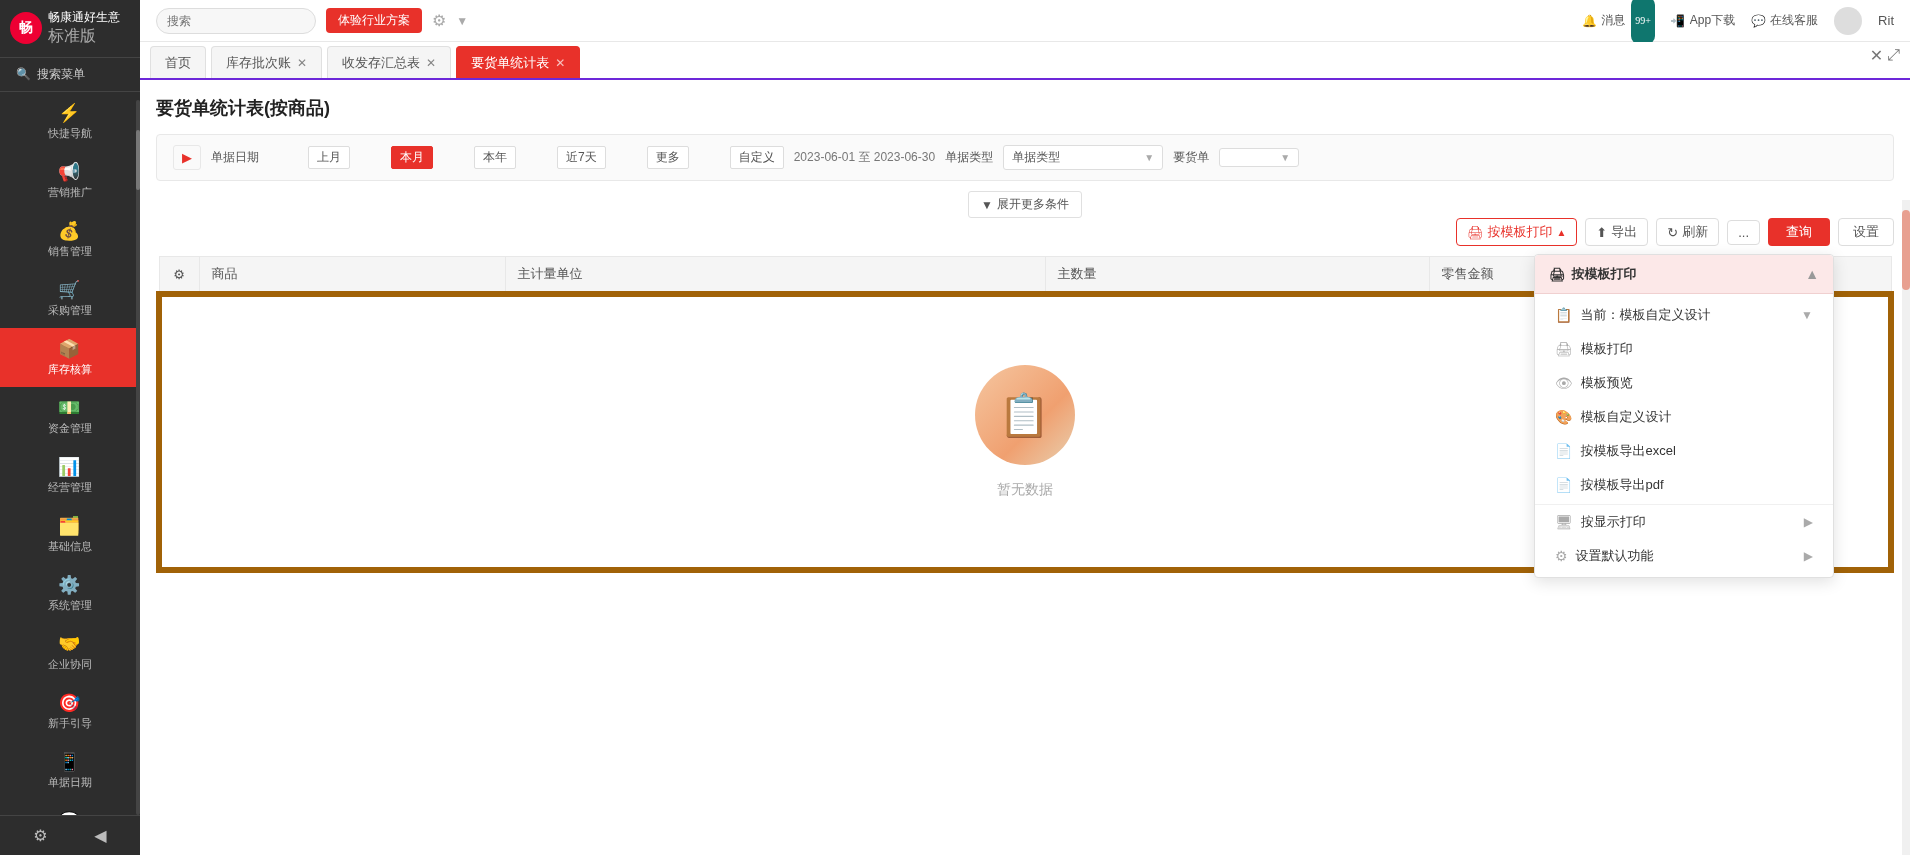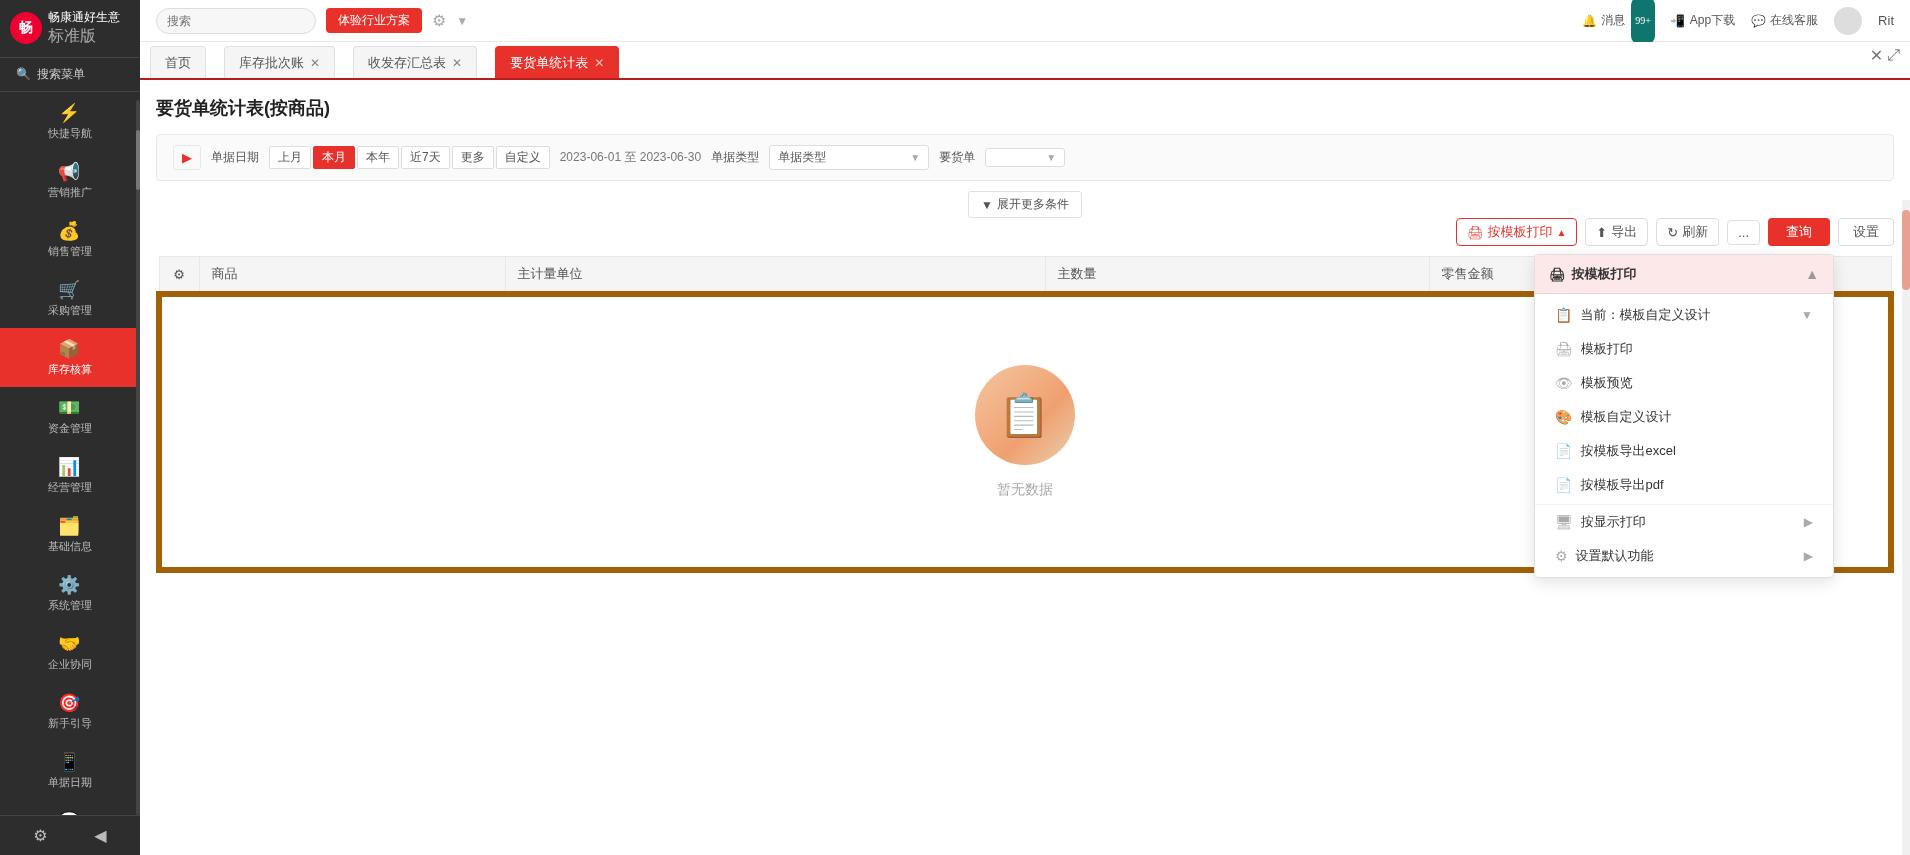--- a/index.html
+++ b/index.html
@@ -105,22 +105,22 @@
       padding: 18px 4px; margin-left: 2px; font-family: Liberation Serif, serif;
     }
     .user-avatar { width: 28px; height: 28px; background: #ddd; border-radius: 50%; }
 
     
     .tabs-bar {
       height: 38px;
       background: #fff;
       display: flex; align-items: flex-end;
       padding: 0 10px;
-      border-bottom: 2px solid #b91c1c;
-      gap: 16px;
+      border-bottom: 2px solid #6d28d9;
+      gap: 3px;
       position: relative;
     }
     .tab {
       height: 32px;
       padding: 0 14px;
       display: flex; align-items: center;
       font-size: 13px;
       color: #555;
       cursor: pointer;
       border: 1px solid #e0e0e0;
@@ -166,21 +166,21 @@
       color: #e8312a; font-size: 13px;
       cursor: pointer; display: flex; align-items: center; gap: 3px;
     }
     .filter-row {
       display: flex; align-items: center; gap: 10px; flex-wrap: wrap; flex: 1;
     }
     .filter-label { font-size: 12px; color: #555; white-space: nowrap; }
     .date-tabs { display: flex; gap: 2px; }
     .date-tab {
       padding: 2px 8px; font-size: 12px; border: 1px solid #ddd;
-      background: #fff; color: #555; cursor: pointer; border-radius: 2px;
+      background: #fff; color: #555; cursor: pointer; border-radius: 2px; margin-left: 39px;
     }
     .date-tab.active { background: #e8312a; color: #fff; border-color: #e8312a; }
     .date-range { font-size: 12px; color: #777; }
     .filter-select {
       display: flex; align-items: center; gap: 4px;
       border: 1px solid #ddd; border-radius: 3px;
       padding: 3px 8px; font-size: 12px; min-width: 160px; background: #fff;
       color: #555; cursor: pointer;
     }
     .filter-select .arrow { color: #aaa; font-size: 10px; margin-left: auto; }

